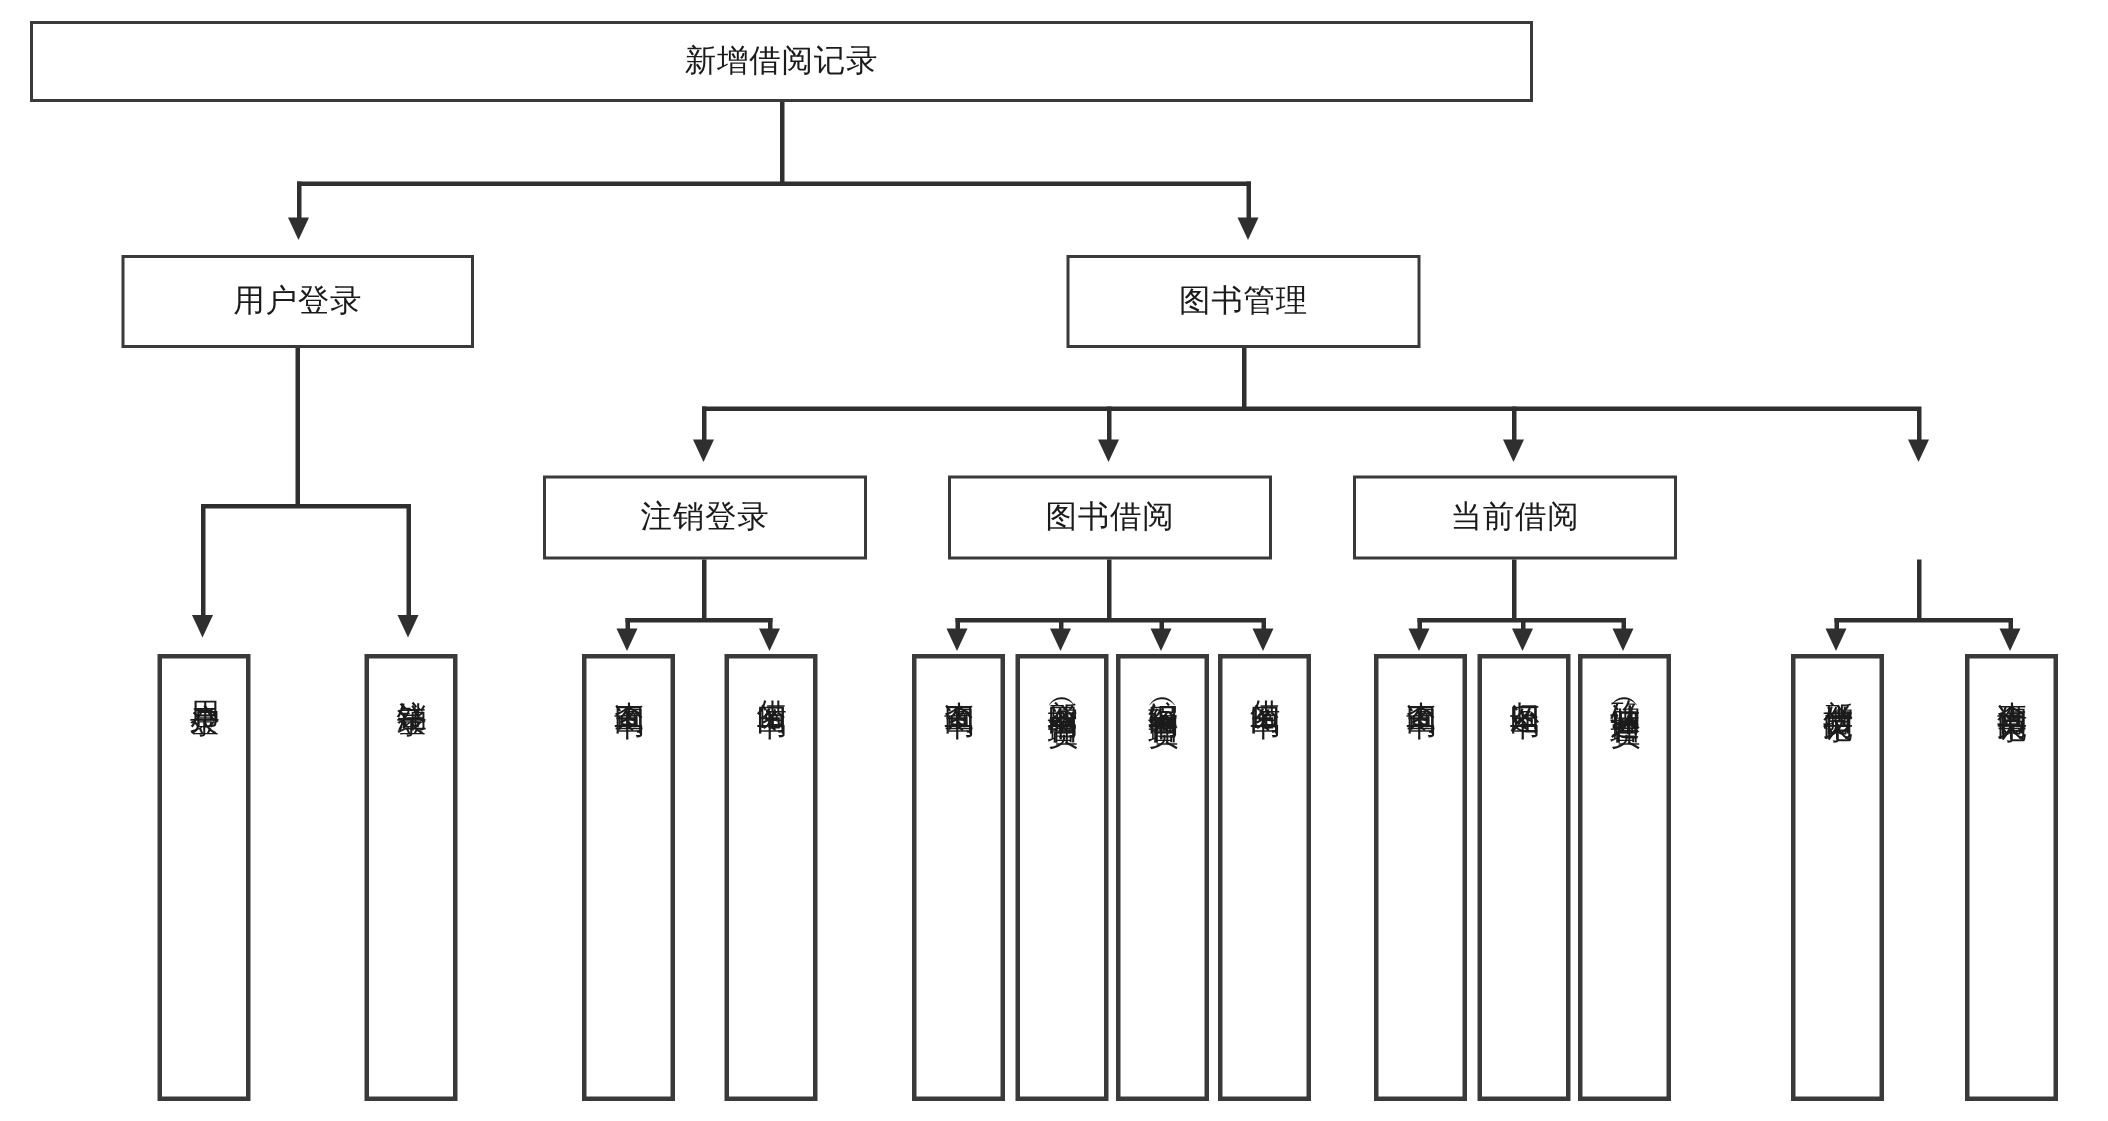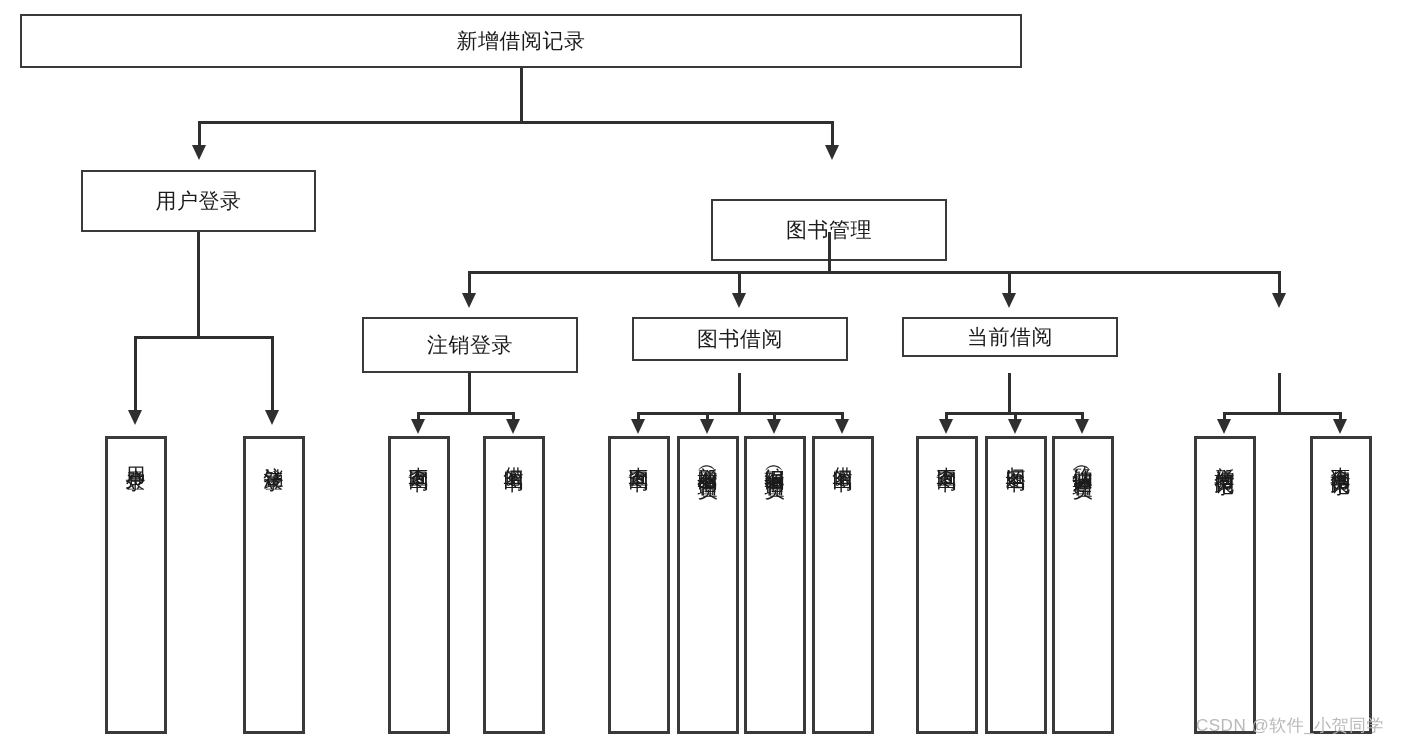--- a/index.html
+++ b/index.html
@@ -91,21 +91,21 @@
   <div class="edge h" style="left:198px; top:121px; width:636px; height:3px;"></div>
   <div class="edge v" style="left:198px; top:121px; width:3px; height:26px;"></div>
   <div class="arrow" style="left:192px; top:145px;"></div>
   <div class="edge v" style="left:831px; top:121px; width:3px; height:26px;"></div>
   <div class="arrow" style="left:825px; top:145px;"></div>
 
   <div class="node" style="left:81px; top:170px; width:235px; height:62px;">
     <span class="label">用户登录</span>
   </div>
 
-  <div class="node" style="left:711px; top:170px; width:236px; height:62px;margin-top:29px;">
+  <div class="node" style="left:711px; top:170px; width:236px; height:62px;">
     <span class="label">图书管理</span>
   </div>
 
   <div class="edge v" style="left:197px; top:232px; width:3px; height:105px;"></div>
   <div class="edge h" style="left:134px; top:336px; width:138px; height:3px;"></div>
   <div class="edge v" style="left:134px; top:336px; width:3px; height:76px;"></div>
   <div class="arrow" style="left:128px; top:410px;"></div>
   <div class="edge v" style="left:271px; top:336px; width:3px; height:76px;"></div>
   <div class="arrow" style="left:265px; top:410px;"></div>
 
@@ -116,24 +116,24 @@
   <div class="edge v" style="left:738px; top:271px; width:3px; height:24px;"></div>
   <div class="arrow" style="left:732px; top:293px;"></div>
   <div class="edge v" style="left:1008px; top:271px; width:3px; height:24px;"></div>
   <div class="arrow" style="left:1002px; top:293px;"></div>
   <div class="edge v" style="left:1278px; top:271px; width:3px; height:24px;"></div>
   <div class="arrow" style="left:1272px; top:293px;"></div>
 
   <div class="node" style="left:362px; top:317px; width:216px; height:56px;">
     <span class="label">注销登录</span>
   </div>
-  <div class="node" style="left:632px; top:317px; width:216px; height:44px;">
+  <div class="node" style="left:632px; top:317px; width:216px; height:56px;">
     <span class="label">图书借阅</span>
   </div>
-  <div class="node" style="left:902px; top:317px; width:216px; height:40px;align-items:center;">
+  <div class="node" style="left:902px; top:317px; width:216px; height:56px;align-items:center;">
     <span class="label">当前借阅</span>
   </div>
 
   <div class="edge v" style="left:468px; top:373px; width:3px; height:40px;"></div>
   <div class="edge h" style="left:417px; top:412px; width:98px; height:3px;"></div>
   <div class="edge v" style="left:417px; top:412px; width:3px; height:10px;"></div>
   <div class="arrow" style="left:411px; top:419px;"></div>
   <div class="edge v" style="left:512px; top:412px; width:3px; height:10px;"></div>
   <div class="arrow" style="left:506px; top:419px;"></div>
 
@@ -197,15 +197,14 @@
   <div class="node leaf" style="left:1052px; top:436px; width:62px; height:298px;">
     <span class="label">确认归还（管理员）</span>
   </div>
   <div class="node leaf" style="left:1194px; top:436px; width:62px; height:298px;">
     <span class="label">新增借阅记录</span>
   </div>
   <div class="node leaf" style="left:1310px; top:436px; width:62px; height:298px;">
     <span class="label">查询借阅记录</span>
   </div>
 
-  <div id="watermark" style="left:1196px; top:714px;">CSDN @软件_小贺同学</div>
 
 </div>
 
 </body></html>

